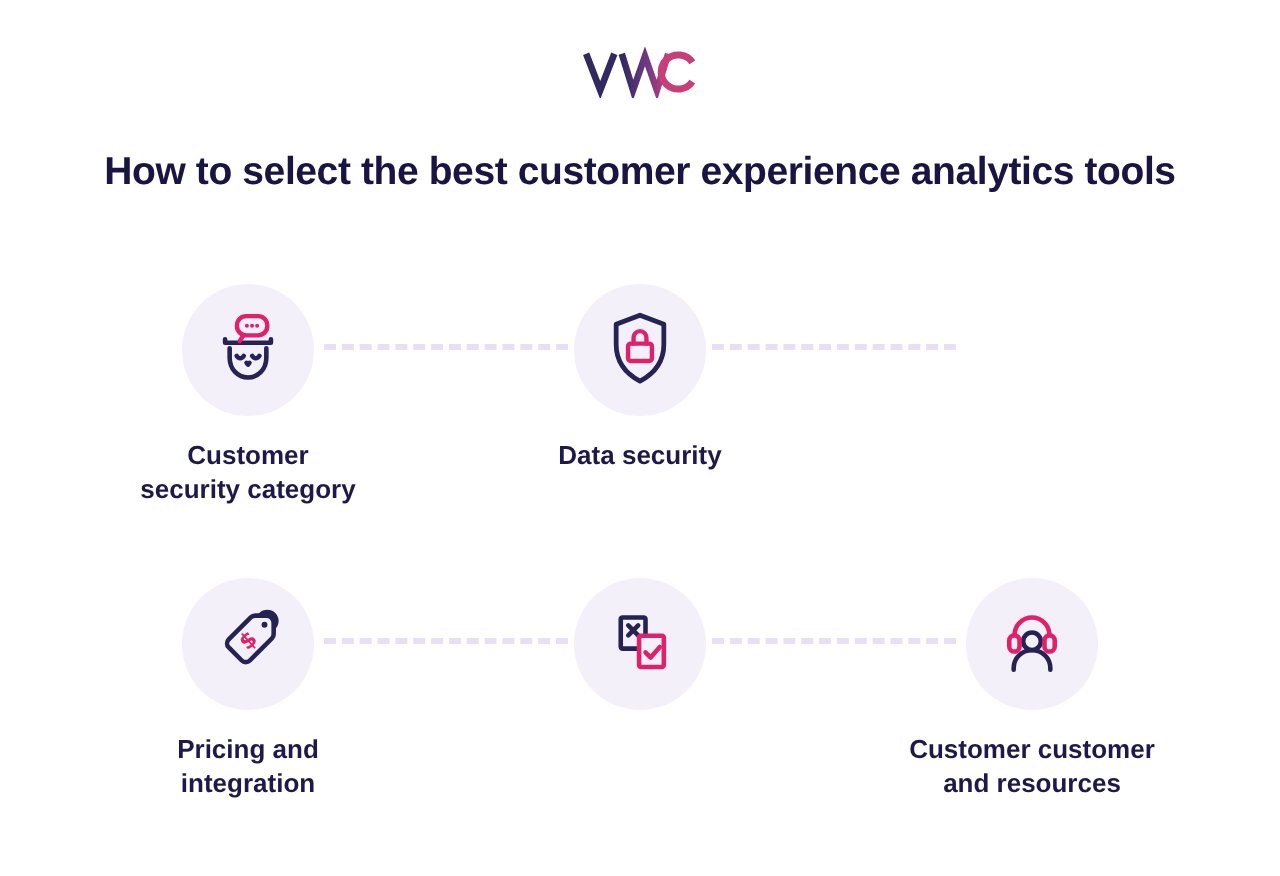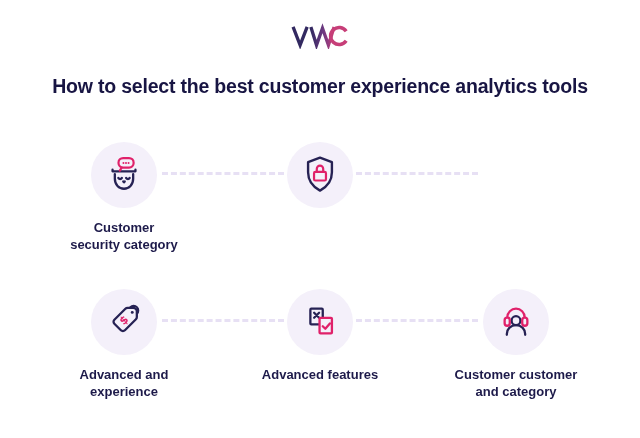--- a/index.html
+++ b/index.html
@@ -82,75 +82,75 @@
       <div class="circle">
         <svg width="44" height="44" viewBox="0 0 48 48">
           <path d="M24 5 L37 10 V21 C37 30.5 31.5 37 24 41 C16.5 37 11 30.5 11 21 V10 Z" fill="none" stroke="#262254" stroke-width="2.6" stroke-linejoin="round"></path>
           <g fill="none" stroke="#e0216a" stroke-width="2.4" stroke-linecap="round" stroke-linejoin="round">
             <rect x="17.5" y="20.5" width="13" height="9.5" rx="1.5"></rect>
             <path d="M20.5 20.5 v-3.3 a3.5 3.5 0 0 1 7 0 V20.5"></path>
           </g>
         </svg>
       </div>
       <div class="label">
+        <span>Data security</span>
       </div>
     </div>
   </div>
 
   <div class="row row-2">
     <div class="dash dash-1"></div>
     <div class="dash dash-2"></div>
 
     <div class="cell">
       <div class="circle">
         <svg width="44" height="44" viewBox="0 0 48 48">
           <circle cx="34.5" cy="11.5" r="5" fill="none" stroke="#262254" stroke-width="2.4"></circle>
           <path d="M13.5 21.5 L25.5 9.5 C26.2 8.8 27 8.5 28 8.5 H34 C36.2 8.5 38 10.3 38 12.5 V18.5 C38 19.5 37.7 20.3 37 21 L25 33 C23.8 34.2 21.8 34.2 20.6 33 L13.5 25.9 C12.3 24.7 12.3 22.7 13.5 21.5 Z" fill="#f4f0fa" stroke="#262254" stroke-width="2.5" stroke-linejoin="round"></path>
           <circle cx="33" cy="13.5" r="1.6" fill="#262254"></circle>
           <text x="24" y="26" transform="rotate(-42 24 22)" text-anchor="middle" font-family="'DejaVu Sans', sans-serif" font-size="12" font-weight="bold" fill="#e0216a">$</text>
         </svg>
       </div>
       <div class="label">
-        <span>Advanced and</span>
-        <span>experience</span>
+        <span>Pricing and</span>
+        <span>integration</span>
       </div>
     </div>
 
     <div class="cell">
       <div class="circle">
         <svg width="44" height="44" viewBox="0 0 48 48">
           <g fill="none" stroke="#262254" stroke-width="2.5" stroke-linecap="round" stroke-linejoin="round">
             <rect x="13.5" y="9.5" width="13.5" height="17" rx="1"></rect>
             <path d="M17.6 13.9 l5.4 5.4 M23 13.9 l-5.4 5.4"></path>
           </g>
           <g stroke="#e0216a" stroke-width="2.5" stroke-linecap="round" stroke-linejoin="round">
             <rect x="23.5" y="19.5" width="13.5" height="17" rx="1" fill="#f4f0fa"></rect>
             <path d="M27 28.6 l2.8 2.8 5 -5.8" fill="none"></path>
           </g>
         </svg>
       </div>
       <div class="label">
-        <span>Advanced features</span>
       </div>
     </div>
 
     <div class="cell">
       <div class="circle">
         <svg width="44" height="44" viewBox="0 0 48 48">
           <path d="M14.5 21.5 V19 c0 -5.2 4.3 -9.5 9.5 -9.5 s9.5 4.3 9.5 9.5 v2.5" fill="none" stroke="#e0216a" stroke-width="2.5" stroke-linecap="round"></path>
           <g fill="none" stroke="#262254" stroke-width="2.5" stroke-linecap="round" stroke-linejoin="round">
             <circle cx="24" cy="22.5" r="4.8"></circle>
             <path d="M14 38 v-0.8 c0 -5.6 4.4 -9.8 10 -9.8 s10 4.2 10 9.8 V38"></path>
           </g>
           <g stroke="#e0216a" stroke-width="2.5" fill="#f4f0fa">
             <rect x="11.6" y="19.3" width="5.6" height="8.8" rx="2.8"></rect>
             <rect x="30.8" y="19.3" width="5.6" height="8.8" rx="2.8"></rect>
           </g>
         </svg>
       </div>
       <div class="label">
         <span>Customer customer</span>
-        <span>and category</span>
+        <span>and resources</span>
       </div>
     </div>
   </div>
 
 </div>
 
 </body></html>

